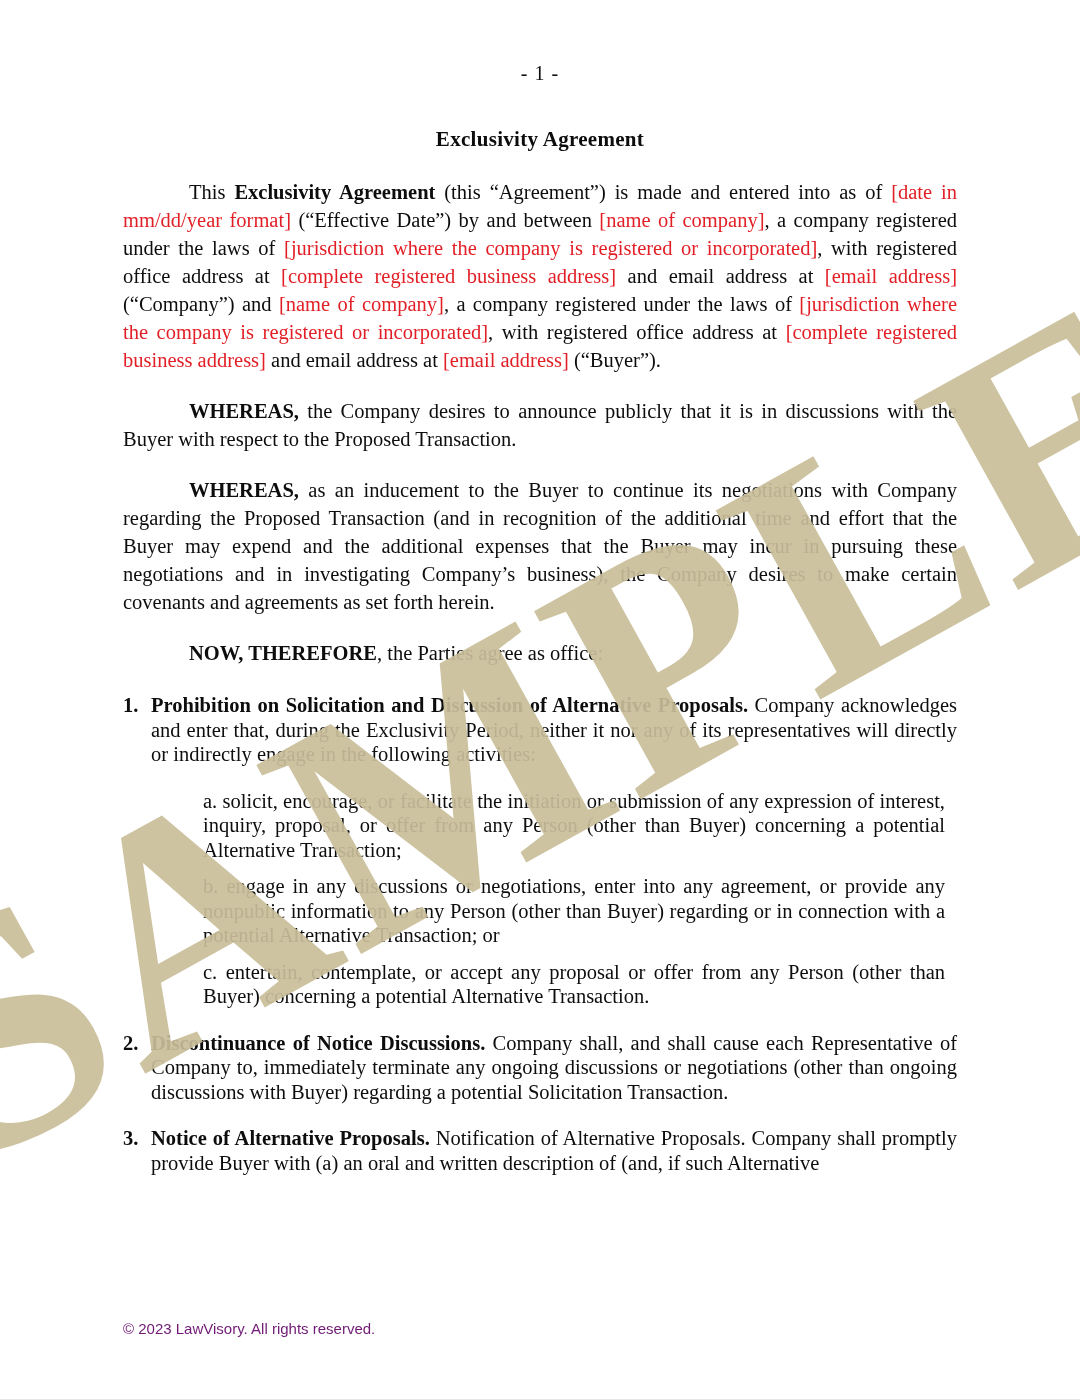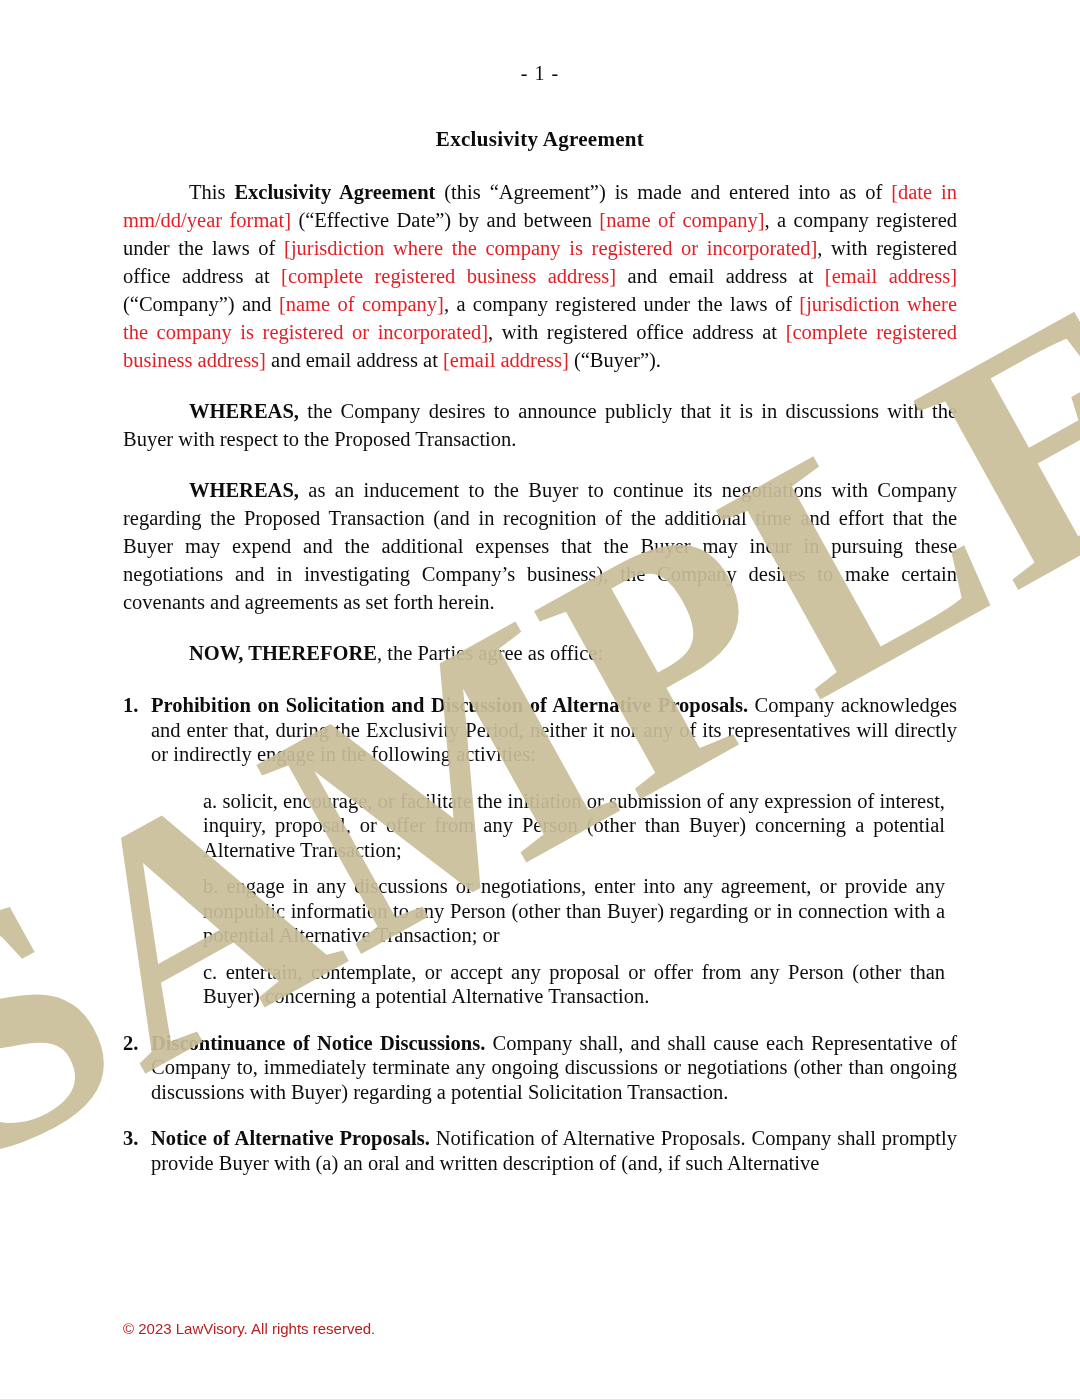--- a/index.html
+++ b/index.html
@@ -127,21 +127,21 @@
     text-align: justify;
     margin: 12px;
   }
 
   .footer {
     position: absolute;
     left: 123px;
     top: 1320px;
     font-family: "Liberation Sans", "DejaVu Sans", sans-serif;
     font-size: 15px;
-    color: #b91c1c;
+    color: #701a75;
     z-index: 6;
   }
 </style>
 </head>
 <body>
 
 <div class="page">
 
   <div class="watermark-layer">
     <div class="watermark-text" style="color: rgb(201, 190, 154);">SAMPLE</div>

